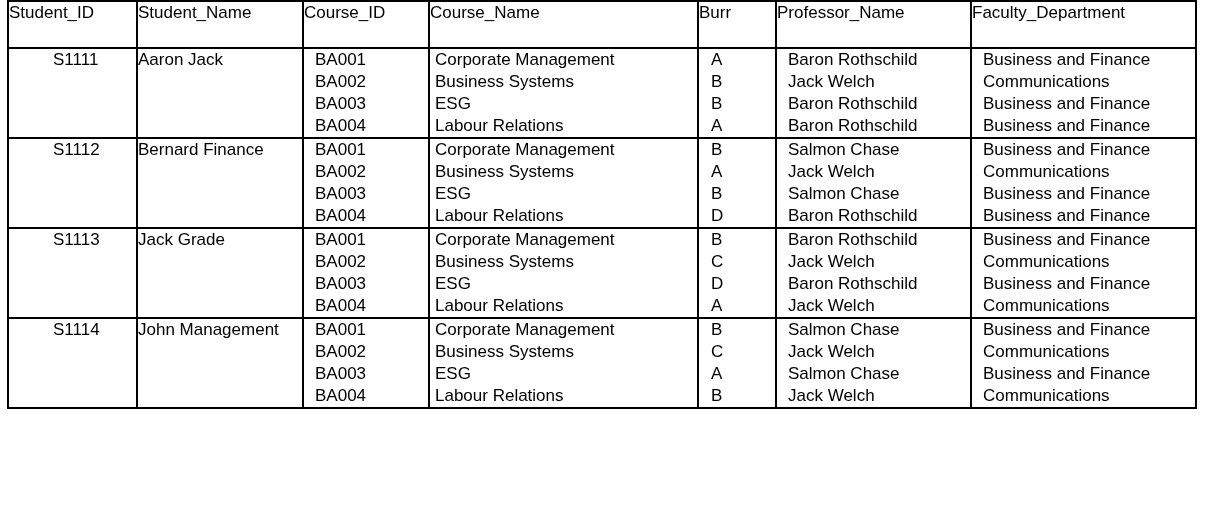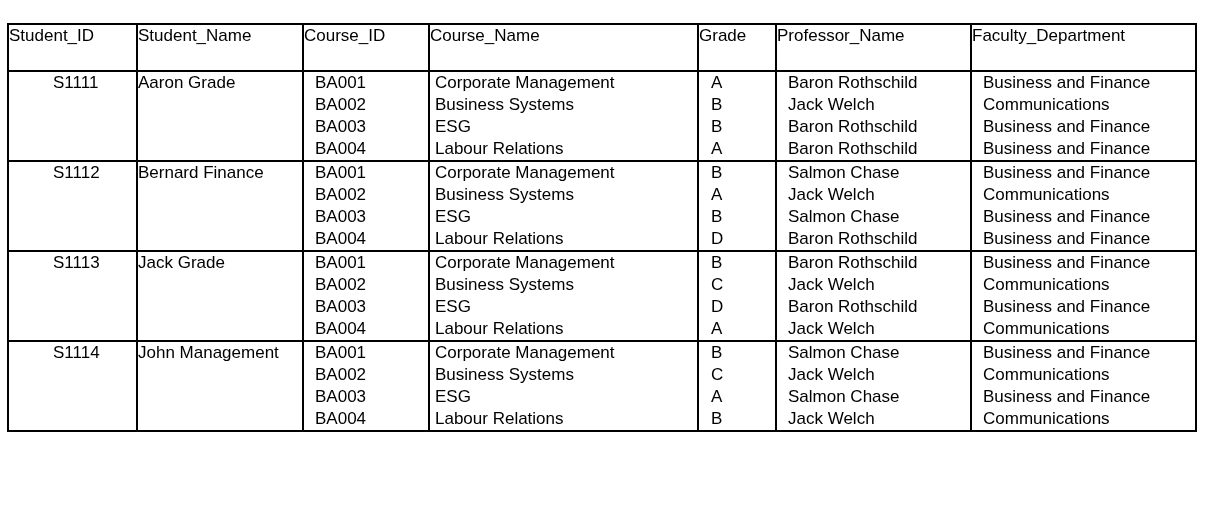--- a/index.html
+++ b/index.html
@@ -11,21 +11,21 @@
     overflow: hidden;
   }
   body {
     font-family: "Liberation Sans", sans-serif;
     color: #000000;
     -webkit-font-smoothing: antialiased;
   }
   #table-wrap {
     position: absolute;
     left: 7px;
-    top: 23px;
+    top: 0;
     width: 1188px;
   }
   table.data-table {
     border-collapse: collapse;
     table-layout: fixed;
     width: 1188px;
     background: #ffffff;
   }
   table.data-table th,
   table.data-table td {
@@ -112,37 +112,37 @@
         <th>
           <span class="hdr-label">Student_Name</span>
         </th>
         <th>
           <span class="hdr-label">Course_ID</span>
         </th>
         <th>
           <span class="hdr-label">Course_Name</span>
         </th>
         <th>
-          <span class="hdr-label">Grade</span>
+          <span class="hdr-label">Burr</span>
         </th>
         <th>
           <span class="hdr-label">Professor_Name</span>
         </th>
         <th>
           <span class="hdr-label">Faculty_Department</span>
         </th>
       </tr>
     </thead>
     <tbody id="table-body">
         <tr>
           <td class="col-studentid">
             <div class="single-line">S1111</div>
           </td>
           <td class="col-studentname">
-            <div class="name-cell">Aaron Grade</div>
+            <div class="name-cell">Aaron Jack</div>
           </td>
           <td class="col-courseid multi-line">
             <div>BA001</div>
             <div>BA002</div>
             <div>BA003</div>
             <div>BA004</div>
           </td>
           <td class="col-coursename multi-line">
             <div>Corporate Management</div>
             <div>Business Systems</div>

